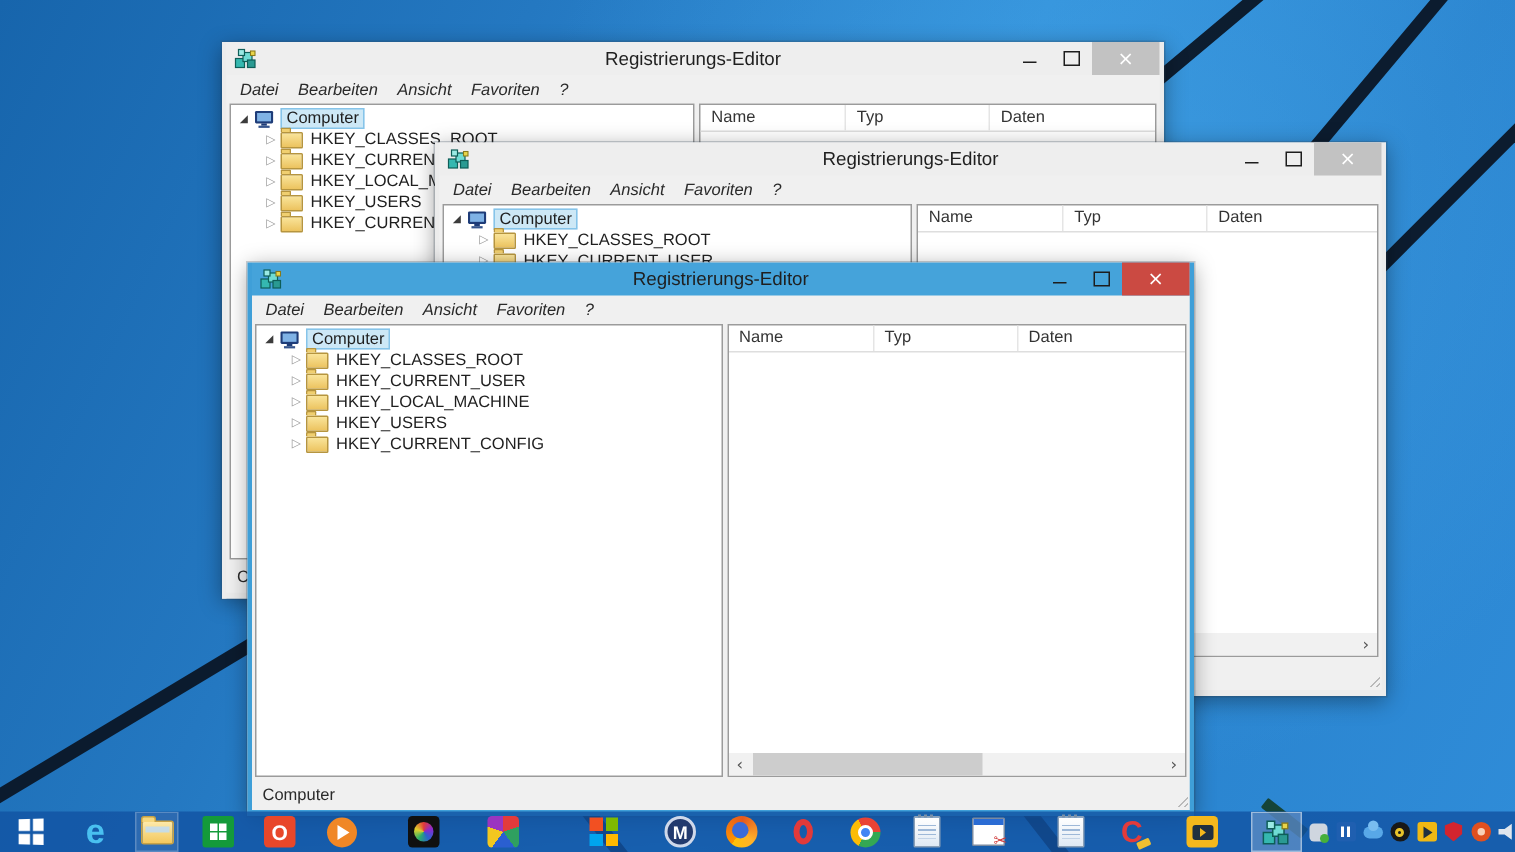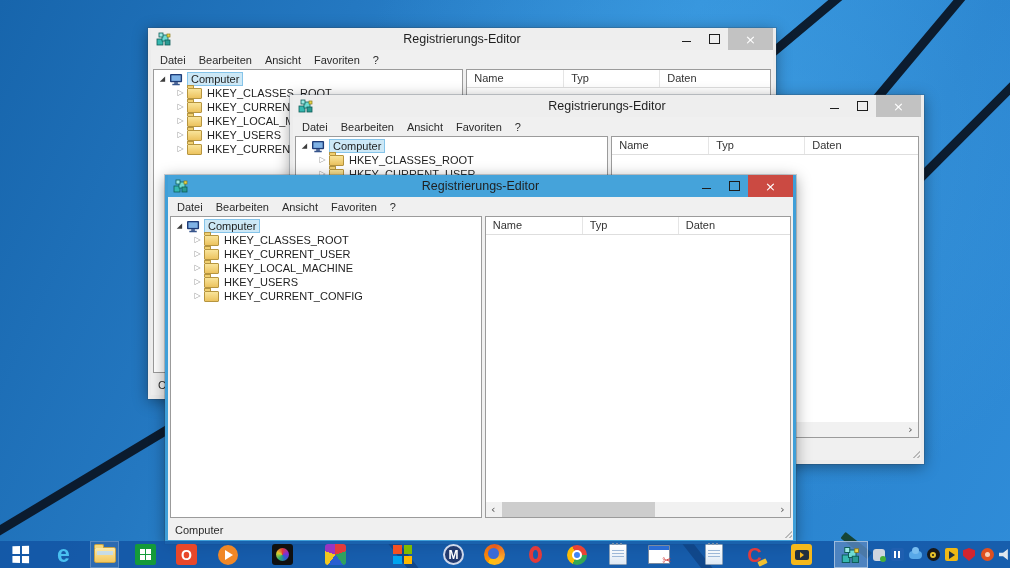--- a/index.html
+++ b/index.html
@@ -46,21 +46,21 @@
   .ctrls{margin-left:auto;display:flex;z-index:1;}
   .cbtn{width:28px;display:flex;align-items:center;justify-content:center;cursor:default;}
   .gmin{width:9px;height:1px;background:#1d1d1d;margin-top:5px;}
   .gmax{width:9px;height:8px;border:1px solid #1d1d1d;}
   .cclose{width:45px;color:#fff;font-size:13px;line-height:1;font-family:"DejaVu Sans",sans-serif;}
   .active   .cclose{background:#cb4a42;}
   .inactive .cclose{background:#c2c2c2;}
 
   .mbar{height:19px;flex:none;background:#f0f0f0;display:flex;align-items:center;gap:13px;
         padding:0 9px;font-size:11px;color:#2a2a2a;}
-  .mi{cursor:default;}
+  .mi{cursor:default;font-style:italic;}
 
   .cont{flex:1;min-height:0;display:flex;gap:3px;padding:0 2px 2px 2px;background:#f0f0f0;}
   .tree{width:50.2%;flex:none;background:#fff;border:1px solid #9b9b9b;overflow:hidden;padding-top:2px;box-sizing:border-box;}
   .list{flex:1;background:#fff;border:1px solid #9b9b9b;display:flex;flex-direction:column;box-sizing:border-box;min-width:0;}
 
   .lhead{height:17px;flex:none;display:flex;align-items:stretch;border-bottom:1px solid #dedede;
          font-size:11px;color:#333;}
   .col{padding:2px 16px 0 7px;border-right:1px solid #e5e5e5;box-sizing:border-box;}
   .c0{width:97px;} .c1{width:96px;} .c2{flex:1;border-right:none;}
   .lbody{flex:1;}

